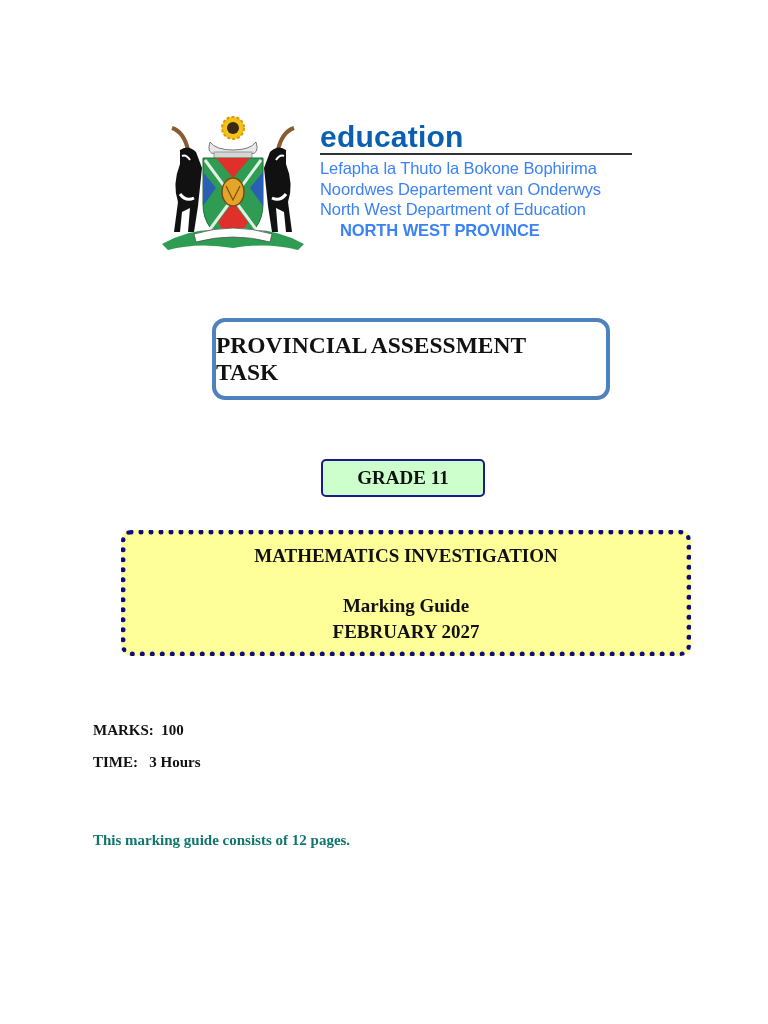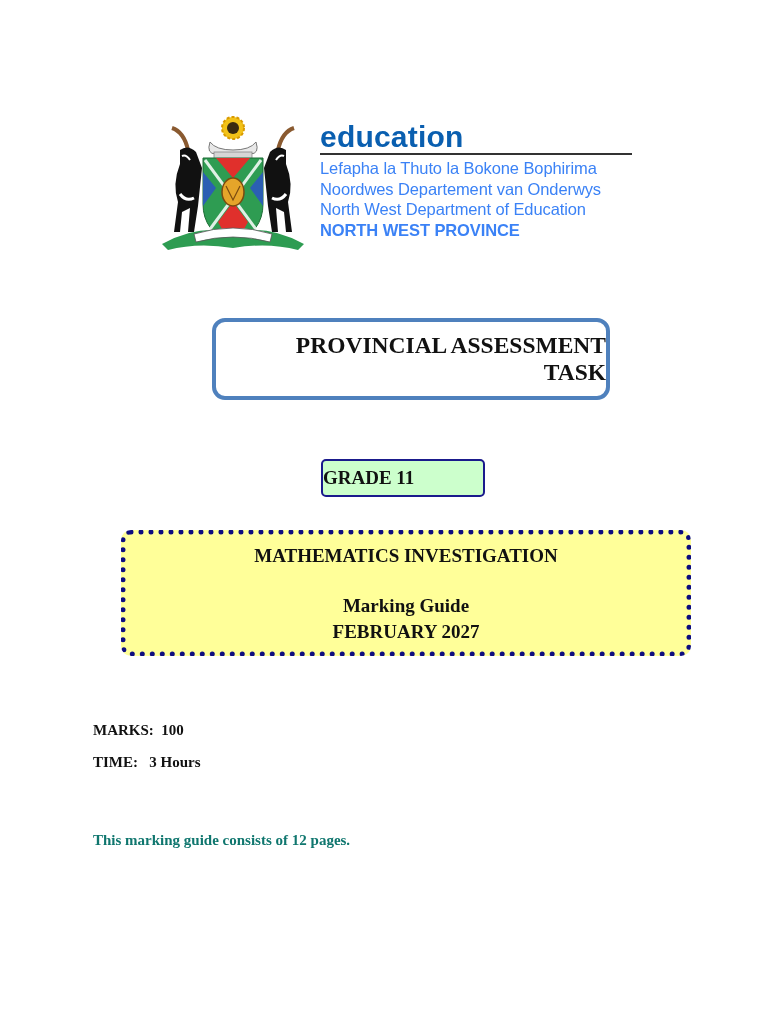--- a/index.html
+++ b/index.html
@@ -55,35 +55,36 @@
     .brand-line {
       font-size: 16.5px;
       line-height: 20.5px;
       color: #3b82f6;
       white-space: nowrap;
       letter-spacing: -0.1px;
     }
     .brand-line.bold {
       font-weight: bold;
       font-size: 16.5px;
+      margin-left: 20px;
     }
 
     
     .pat-box {
       position: absolute;
       left: 212px;
       top: 318px;
       width: 390px;
       height: 74px;
       border: 4px solid #4f81bd;
       border-radius: 13px;
       background: #ffffff;
       display: flex;
       flex-direction: column;
-      align-items: flex-end;
+      align-items: flex-start;
       justify-content: center;
       box-sizing: content-box;
     }
     .pat-title {
       font-size: 23.5px;
       font-weight: bold;
       line-height: 27px;
       text-align: center;
       color: #111111;
     }
@@ -93,21 +94,21 @@
       position: absolute;
       left: 321px;
       top: 459px;
       width: 160px;
       height: 34px;
       border: 2.5px solid #1a1a8c;
       border-radius: 5px;
       background: #ccffcc;
       display: flex;
       align-items: center;
-      justify-content: flex-start;
+      justify-content: center;
     }
     .grade-label {
       font-size: 19px;
       font-weight: bold;
       color: #111111;
     }
 
     
     .inv-box {
       position: absolute;

